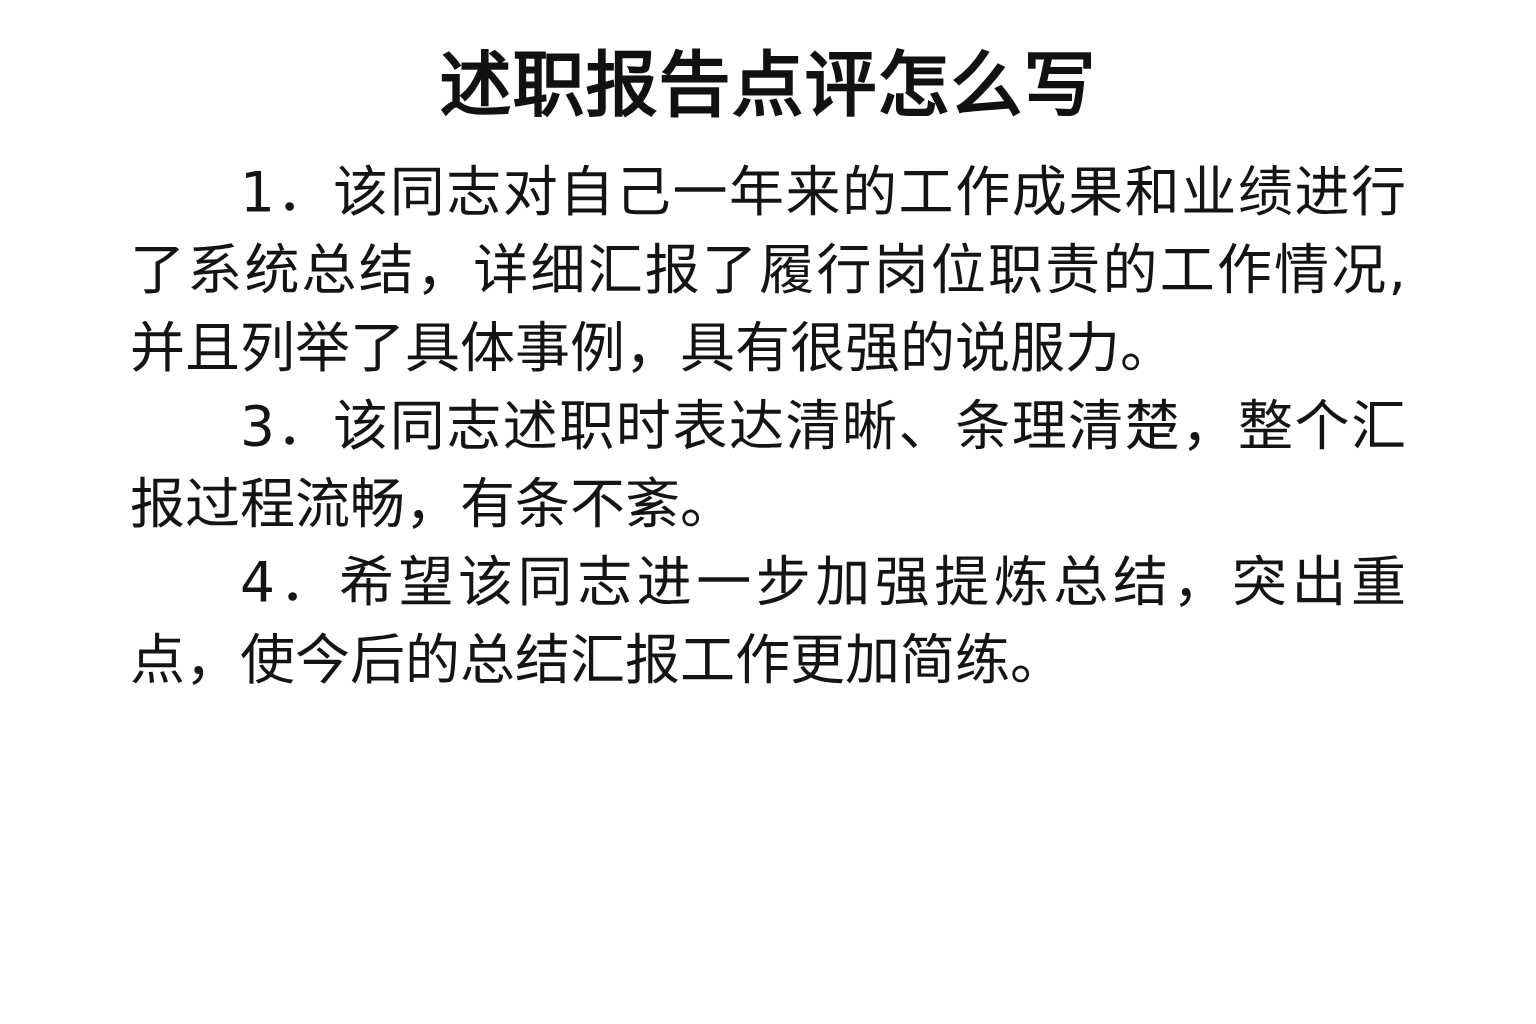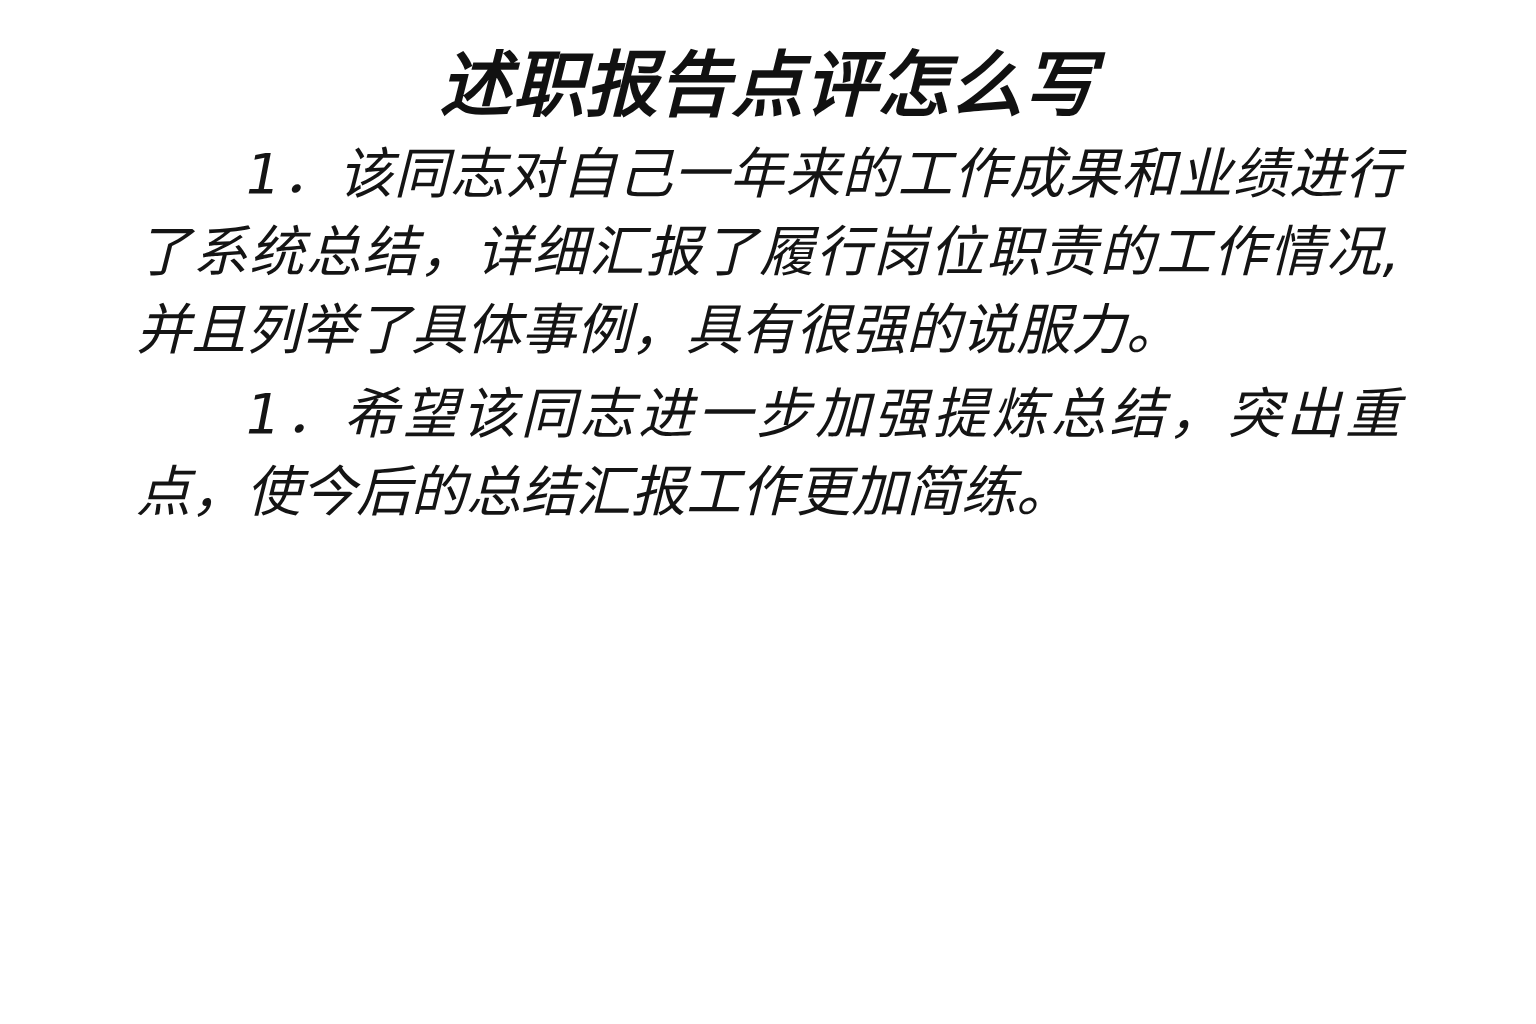--- a/index.html
+++ b/index.html
@@ -20,42 +20,41 @@
     height: 1024px;
     padding: 44px 130px 0 130px;
     background: #ffffff;
   }
   .doc-title {
     font-size: 72px;
     font-weight: 700;
     line-height: 1.15;
     text-align: center;
     letter-spacing: 1px;
-    margin: 0 0 8px 0;
+    margin: 0 0 26px 0;
     color: #111111;
-    font-style: italic;
   }
   .body-text {
     font-size: 55px;
     font-weight: 500;
     line-height: 1.42;
     text-align: justify;
     text-justify: inter-character;
     color: #141414;
     letter-spacing: 0px;
   }
   .para {
-    margin: 6px;
+    margin: 0;
     text-indent: 2em;
     white-space: normal;
-    font-style: italic;
   }
 </style>
 </head>
 <body>
 
 <div class="page">
   <h1 class="doc-title">述职报告点评怎么写</h1>
   <div class="body-text">
     <p class="para">1．该同志对自己一年来的工作成果和业绩进行了系统总结，详细汇报了履行岗位职责的工作情况,并且列举了具体事例，具有很强的说服力。</p>
-    <p class="para">1．希望该同志进一步加强提炼总结，突出重点，使今后的总结汇报工作更加简练。</p>
+    <p class="para">3．该同志述职时表达清晰、条理清楚，整个汇报过程流畅，有条不紊。</p>
+    <p class="para">4．希望该同志进一步加强提炼总结，突出重点，使今后的总结汇报工作更加简练。</p>
   </div>
 </div>
 
 </body></html>

